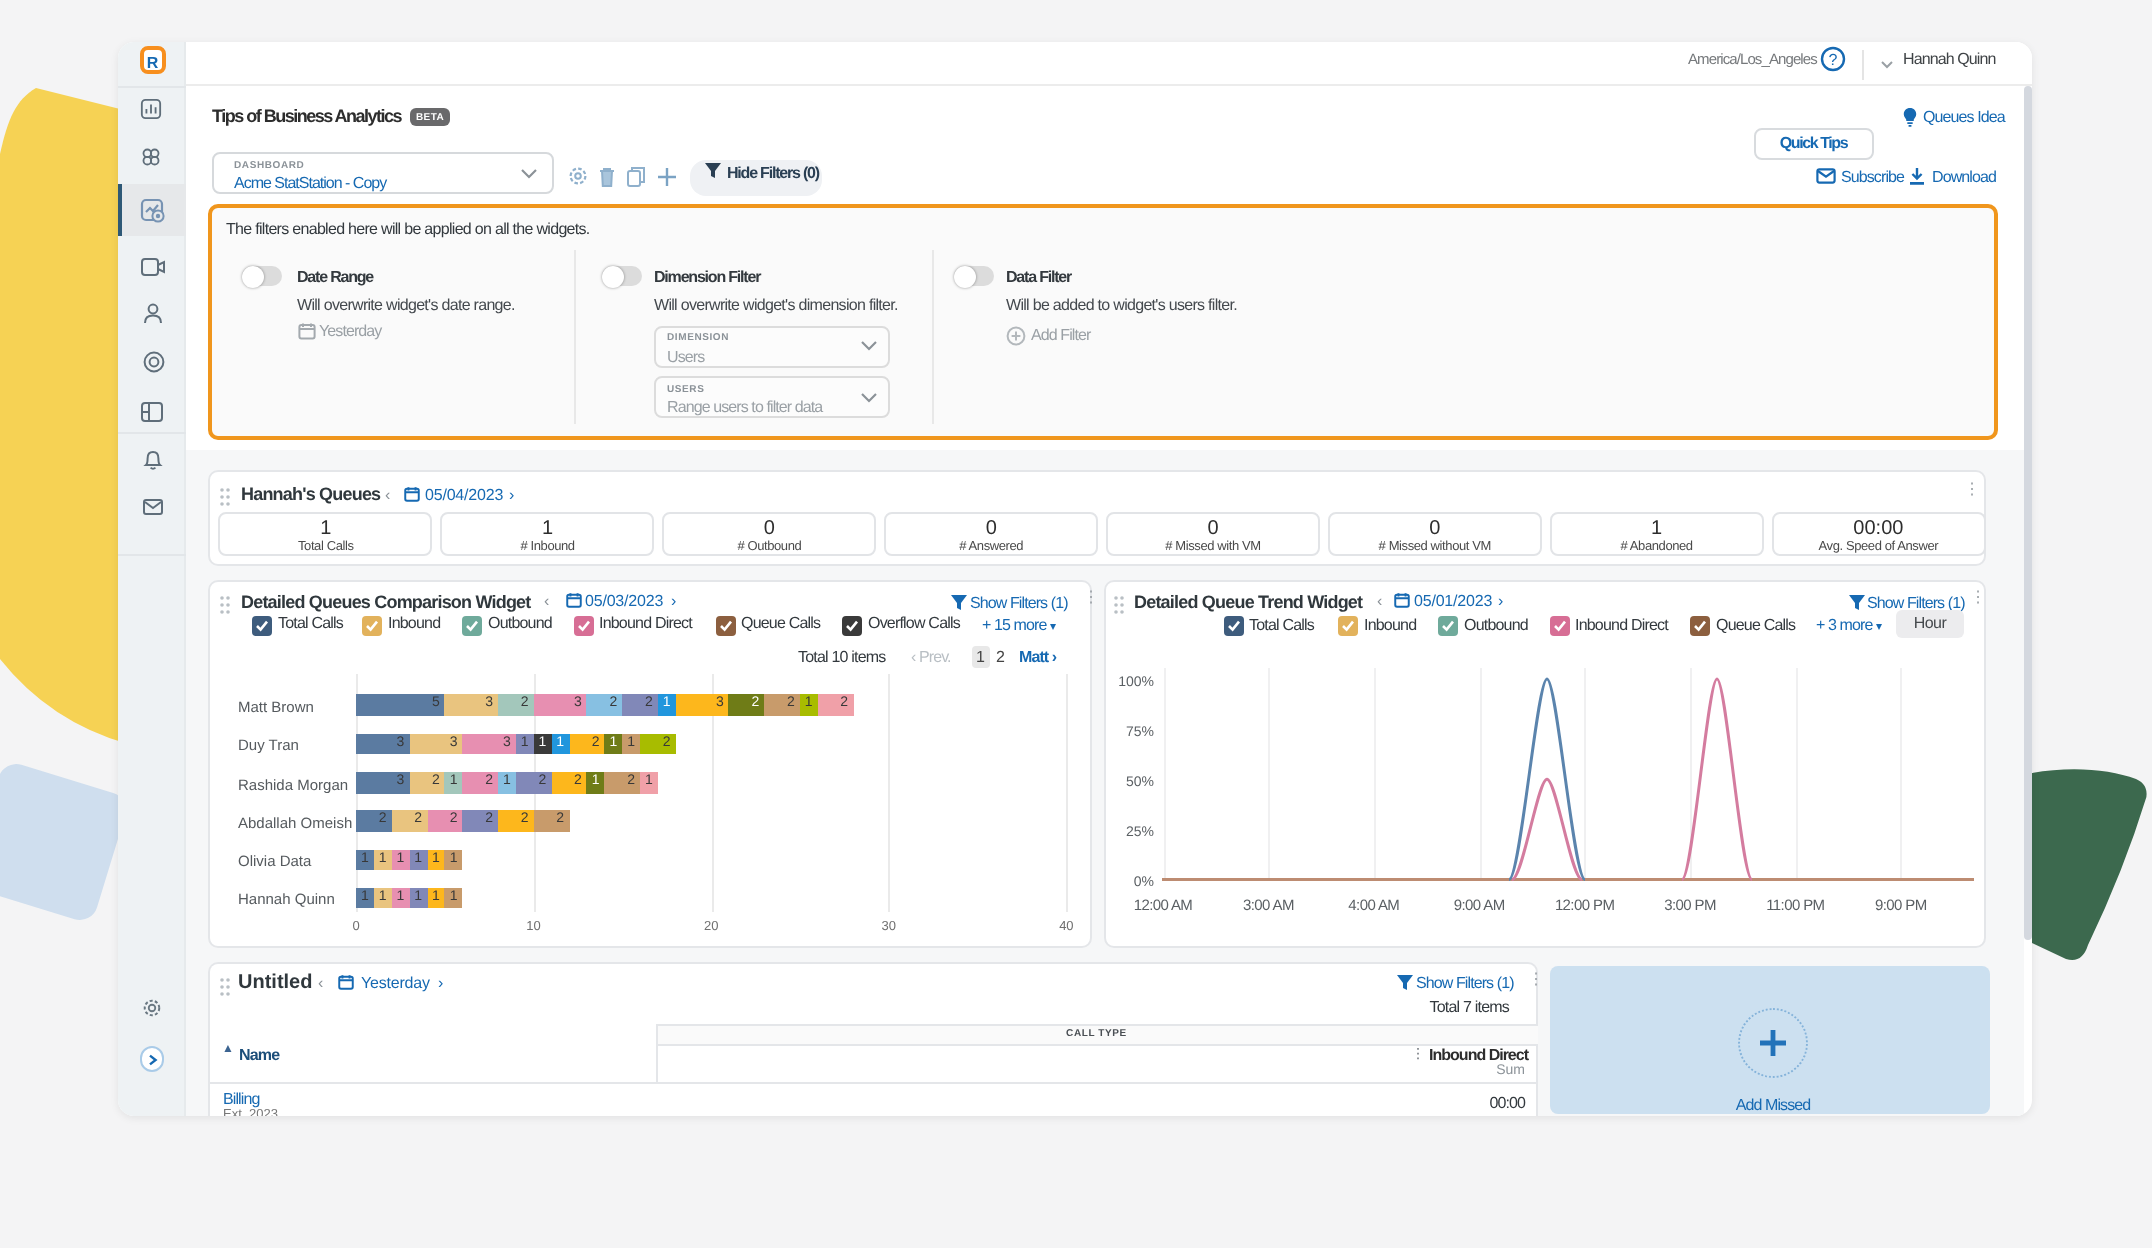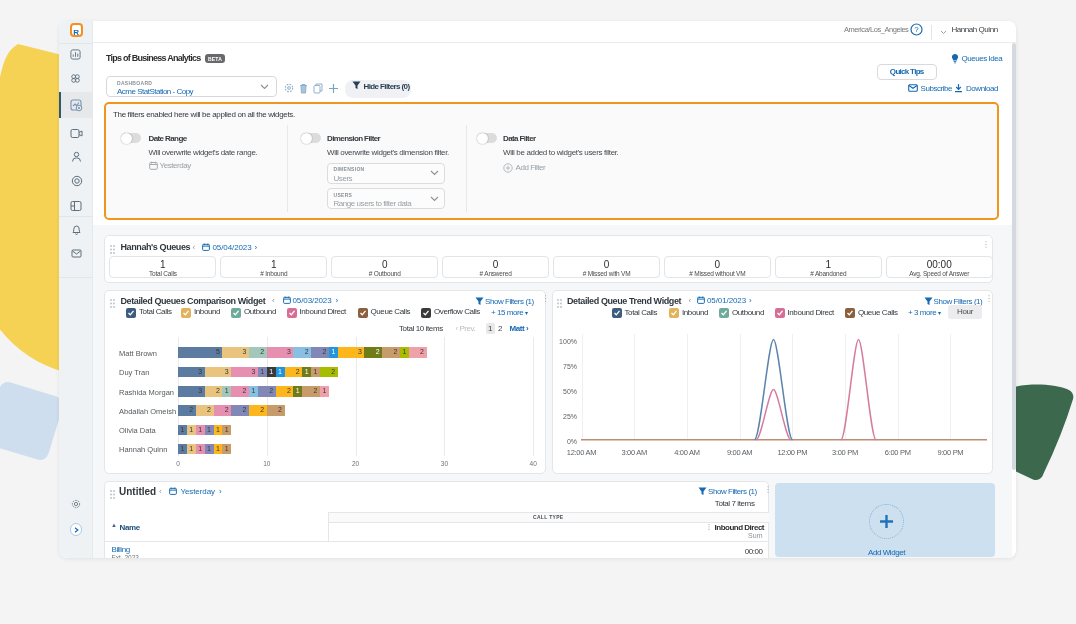--- a/index.html
+++ b/index.html
@@ -486,21 +486,21 @@
       <div class="a" style="left:488px;top:341.7px;width:30px;text-align:right;font-size:7px;color:#5a5f63">75%</div>
       <div class="a" style="left:488px;top:366.9px;width:30px;text-align:right;font-size:7px;color:#5a5f63">50%</div>
       <div class="a" style="left:488px;top:392.1px;width:30px;text-align:right;font-size:7px;color:#5a5f63">25%</div>
       <div class="a" style="left:488px;top:417.3px;width:30px;text-align:right;font-size:7px;color:#5a5f63">0%</div>
       <div class="a" style="left:504.5px;top:427px;width:36px;text-align:center;font-size:7.5px;color:#5a5f63;letter-spacing:-.3px">12:00 AM</div>
       <div class="a" style="left:557.2px;top:427px;width:36px;text-align:center;font-size:7.5px;color:#5a5f63;letter-spacing:-.3px">3:00 AM</div>
       <div class="a" style="left:609.9px;top:427px;width:36px;text-align:center;font-size:7.5px;color:#5a5f63;letter-spacing:-.3px">4:00 AM</div>
       <div class="a" style="left:662.6px;top:427px;width:36px;text-align:center;font-size:7.5px;color:#5a5f63;letter-spacing:-.3px">9:00 AM</div>
       <div class="a" style="left:715.3px;top:427px;width:36px;text-align:center;font-size:7.5px;color:#5a5f63;letter-spacing:-.3px">12:00 PM</div>
       <div class="a" style="left:768px;top:427px;width:36px;text-align:center;font-size:7.5px;color:#5a5f63;letter-spacing:-.3px">3:00 PM</div>
-      <div class="a" style="left:820.7px;top:427px;width:36px;text-align:center;font-size:7.5px;color:#5a5f63;letter-spacing:-.3px">6:00 PM</div>
+      <div class="a" style="left:820.7px;top:427px;width:36px;text-align:center;font-size:7.5px;color:#5a5f63;letter-spacing:-.3px">11:00 PM</div>
       <div class="a" style="left:873.4000000000001px;top:427px;width:36px;text-align:center;font-size:7.5px;color:#5a5f63;letter-spacing:-.3px">9:00 PM</div>
       <svg class="a" style="left:516px;top:313px" width="418" height="108" viewBox="0 0 418 108">
         <path d="M6 105.8 H412" stroke="#bd8c72" stroke-width="1.5" fill="none"></path>
         <path d="M181 105.8 C186.25 105.8 193.95 55.6 198.5 55.6 C203.05 55.6 210.75 105.8 216 105.8" stroke="#d47c9f" stroke-width="1.5" fill="none"></path>
         <path d="M179.5 105.8 C185.2 105.8 193.56 5.5 198.5 5.5 C203.44 5.5 211.8 105.8 217.5 105.8" stroke="#5b84ad" stroke-width="1.5" fill="none"></path>
         <path d="M266 105.8 C271.25 105.8 278.95 5.5 283.5 5.5 C288.05 5.5 295.75 105.8 301 105.8" stroke="#d47c9f" stroke-width="1.5" fill="none"></path>
       </svg>
     </div>
 
   <div class="card" style="left:45px;top:460px;width:665px;height:77px;border-radius:5px 5px 0 0;border-bottom:none"></div>
@@ -539,16 +539,16 @@
   <div class="a" style="left:45px;top:520px;width:665px;height:1px;background:#e4e6e9"></div>
   <div class="a t8 link" style="left:52.5px;top:523.5px">Billing</div>
   <div class="a" style="left:52.5px;top:532.5px;font-size:6.5px;color:#777">Ext. 2023</div>
   <div class="a t8" style="left:600px;top:526px;width:103.5px;text-align:right;color:#33393e">00:00</div>
 
   <div class="a addw"></div>
   <div class="a" style="left:810px;top:482.5px;width:35px;height:35px;border:1px dotted #85b3da;border-radius:50%"></div>
   <svg class="a" style="left:820px;top:492.5px" width="15" height="15" viewBox="0 0 15 15">
       <path d="M7.5 1 V14 M1 7.5 H14" stroke="#2272b9" stroke-width="2.4"></path>
     </svg>
-  <div class="a link t8" style="left:767.5px;top:527px;width:120px;text-align:center">Add Widget</div>
+  <div class="a link t8" style="left:767.5px;top:527px;width:120px;text-align:center">Add Missed</div>
 
   <div class="a scrollthumb"></div>
 </div>
 
 </body></html>

